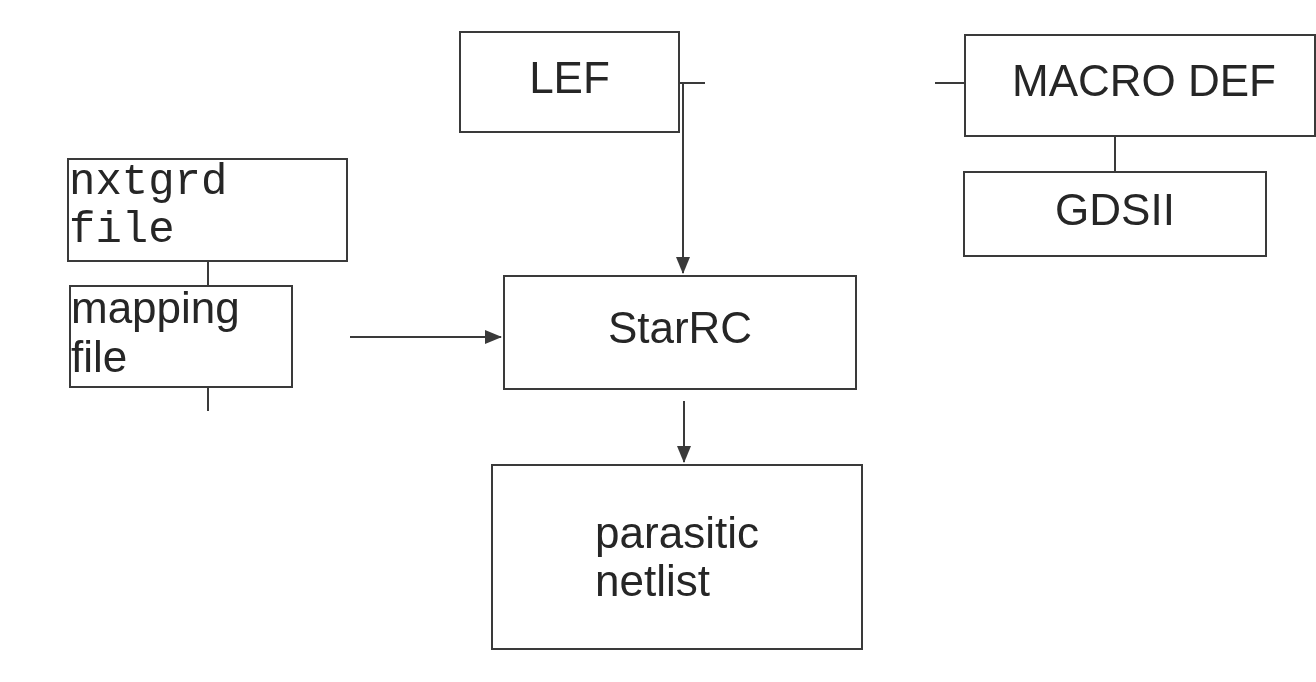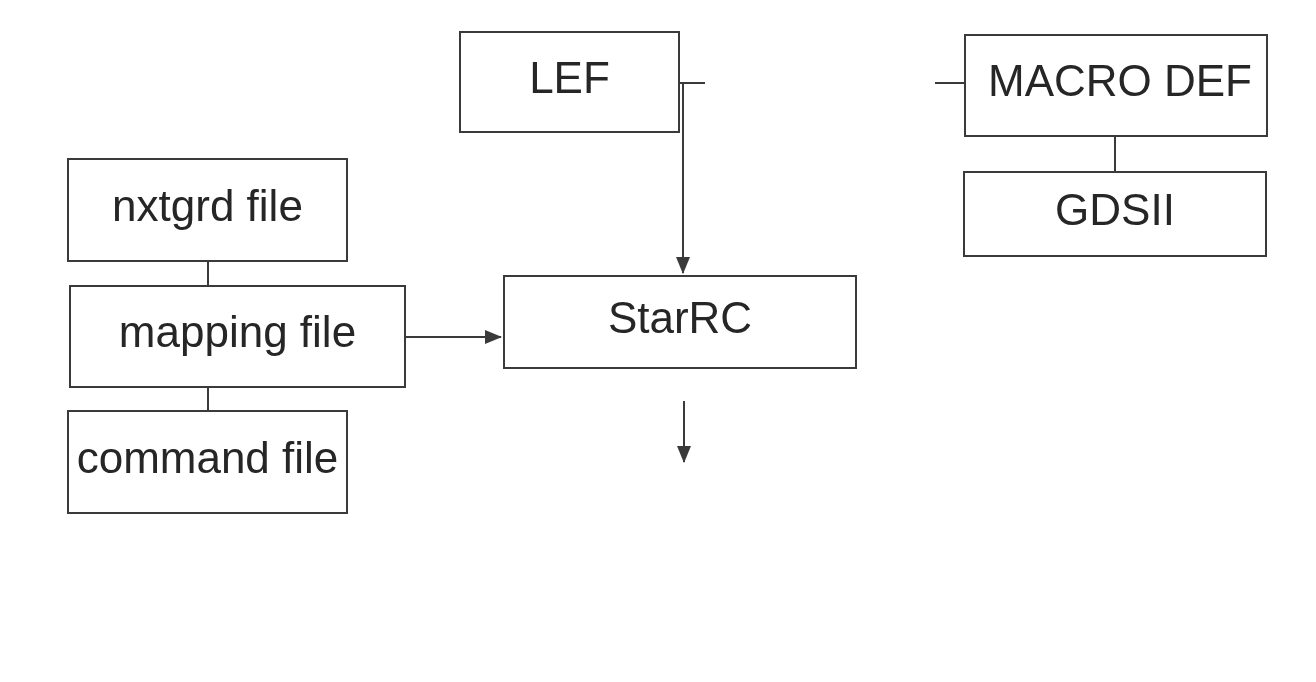--- a/index.html
+++ b/index.html
@@ -33,26 +33,26 @@
     align-items: center;
     justify-content: center;
     color: var(--text);
     font-size: 44px;
     line-height: 1.1;
     padding-bottom: 8px;
   }
   .node .lbl { white-space: pre-line; }
   .n-lef      { left: 437px; top: 31px;  width: 221px; height: 102px; margin-left: 22px; }
   .n-def      { left: 703px; top: 34px;  width: 234px; height: 102px; }
-  .n-macro    { left: 964px; top: 34px;  width: 304px; height: 103px; padding-left: 8px; }
+  .n-macro    { left: 964px; top: 34px;  width: 352px; height: 103px; padding-left: 8px; }
   .n-gdsii    { left: 963px; top: 171px; width: 304px; height: 86px;  }
-  .n-nxtgrd   { left: 67px;  top: 158px; width: 281px; height: 104px; }
-  .n-mapping  { left: 69px;  top: 285px; width: 337px; height: 103px; justify-content: center; }
+  .n-nxtgrd   { left: 67px;  top: 158px; width: 281px; height: 104px; font-family: Liberation Mono, monospace; }
+  .n-mapping  { left: 69px;  top: 285px; width: 224px; height: 103px; justify-content: center; }
   .n-command  { left: 67px;  top: 410px; width: 281px; height: 104px; }
-  .n-starrc   { left: 503px; top: 275px; width: 354px; height: 94px; }
+  .n-starrc   { left: 503px; top: 275px; width: 354px; height: 115px; }
   .n-parasitic{ left: 491px; top: 464px; width: 372px; height: 186px; padding-bottom: 0; }
   .n-parasitic .lbl { text-align: left; }
 </style>
 </head>
 <body>
 
 <div class="canvas">
 
   <svg class="connectors" viewBox="0 0 1316 682" xmlns="http://www.w3.org/2000/svg">
     <defs>
@@ -92,22 +92,23 @@
   </div>
 
   <div class="node n-nxtgrd">
     <span class="lbl">nxtgrd file</span>
   </div>
 
   <div class="node n-mapping">
     <span class="lbl">mapping file</span>
   </div>
 
-  <div class="node n-command">
-    <span class="lbl">command file</span>
-  </div>
 
   <div class="node n-starrc">
     <span class="lbl">StarRC</span>
   </div>
 
+  <div class="node n-parasitic">
+    <span class="lbl">parasitic
+netlist</span>
+  </div>
 
 </div>
 
 </body></html>

